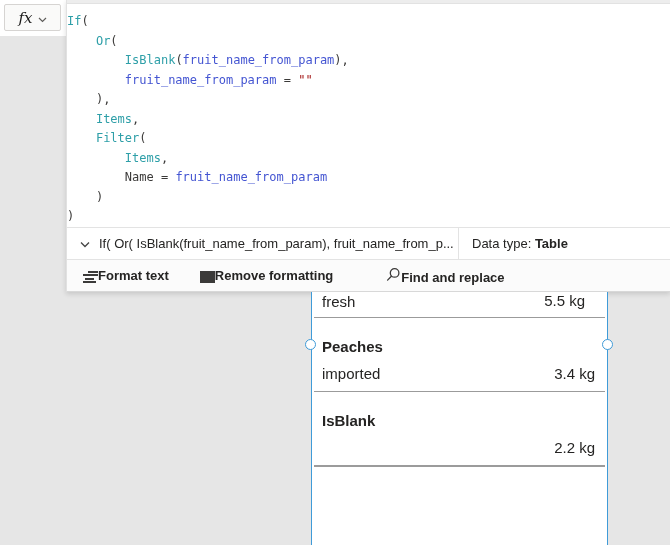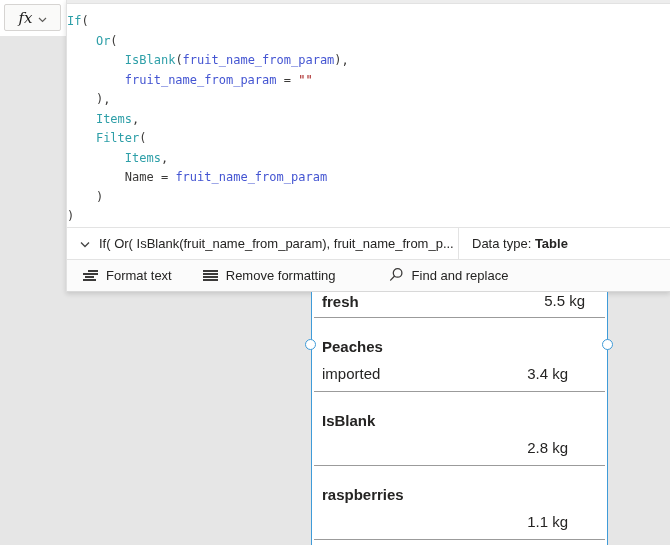--- a/index.html
+++ b/index.html
@@ -48,21 +48,21 @@
   .sum-text { margin-left:9px; white-space:nowrap; }
   .sum-divider { position:absolute; left:391px; top:0; bottom:0; width:1px; background:#e3e3e3; }
   .datatype { position:absolute; left:405px; white-space:nowrap; }
   .datatype b { font-weight:bold; }
 
   .toolbar {
     position:absolute; left:0; right:0; bottom:0; height:32px;
     border-top:1px solid #e3e3e3; background:#fbfbfb;
     display:flex; align-items:center; padding-left:16px; font-size:13px; color:#252423;
   }
-  .tb-btn { display:flex; align-items:center; gap:8px; cursor:pointer; margin-right:31px; }
+  .tb-btn { display:flex; align-items:flex-end; cursor:pointer; margin-right:31px;font-weight:bold; }
   .tb-btn:last-child { margin-right:16px; }
   .tb-btn.find { margin-left:22px; }
 
   
   .icon-lines { width:15px; height:12px; display:flex; flex-direction:column; justify-content:space-between; }
   .icon-lines i { display:block; height:2px; background:#3b3a39; }
   .fmt i:nth-child(1){ width:10px; margin-left:5px; }
   .fmt i:nth-child(2){ width:15px; }
   .fmt i:nth-child(3){ width:9px;  margin-left:2px; }
   .fmt i:nth-child(4){ width:13px; }
@@ -70,25 +70,25 @@
 
   
   .gallery {
     position:absolute; left:311px; top:292px; width:297px; height:253px;
     background:#ffffff;
     border-left:1.5px solid var(--sel-color); border-right:1.5px solid var(--sel-color);
     overflow:hidden; font-size:15px;
   }
   .g-sep { height:0; border-bottom:1px solid #9b9b9b; margin:0 2px; }
   .g-partial { position:relative; height:25px; cursor:pointer; }
-  .g-partial .g-sub { position:absolute; left:10px; top:1px;font-weight:bold; }
+  .g-partial .g-sub { position:absolute; left:10px; top:1px; }
   .g-partial .g-weight { position:absolute; right:22px; top:0;text-align:center; }
   .g-item { position:relative; height:73px; cursor:pointer; }
   .g-title { position:absolute; left:10px; top:20px; font-weight:bold; }
-  .g-vrow { position:absolute; left:10px; right:39px; top:47px; display:flex; }
+  .g-vrow { position:absolute; left:10px; right:12px; top:47px; display:flex; }
   .g-weight2 { margin-left:auto; }
 
   .handle {
     position:absolute; width:11px; height:11px; border-radius:50%;
     background:#fff; border:1.5px solid var(--sel-color); cursor:grab; z-index:5;
   }
   .handle-left  { left:305px; top:339px; }
   .handle-right { left:602px; top:339px; }
 </style>
 </head>
@@ -162,26 +162,20 @@
       <div class="g-title">Peaches</div>
       <div class="g-vrow">
         <span>imported</span>
         <span class="g-weight2">3.4 kg</span>
       </div>
     </div>
     <div class="g-sep"></div>
     <div class="g-item">
       <div class="g-title">IsBlank</div>
       <div class="g-vrow">
-        <span class="g-weight2">2.8 kg</span>
+        <span class="g-weight2">2.2 kg</span>
       </div>
     </div>
     <div class="g-sep"></div>
-    <div class="g-item">
-      <div class="g-title">raspberries</div>
-      <div class="g-vrow">
-        <span class="g-weight2">1.1 kg</span>
-      </div>
-    </div>
     <div class="g-sep"></div>
   </div>
 <div class="handle handle-left"></div>
 <div class="handle handle-right"></div>
 
 </body></html>

